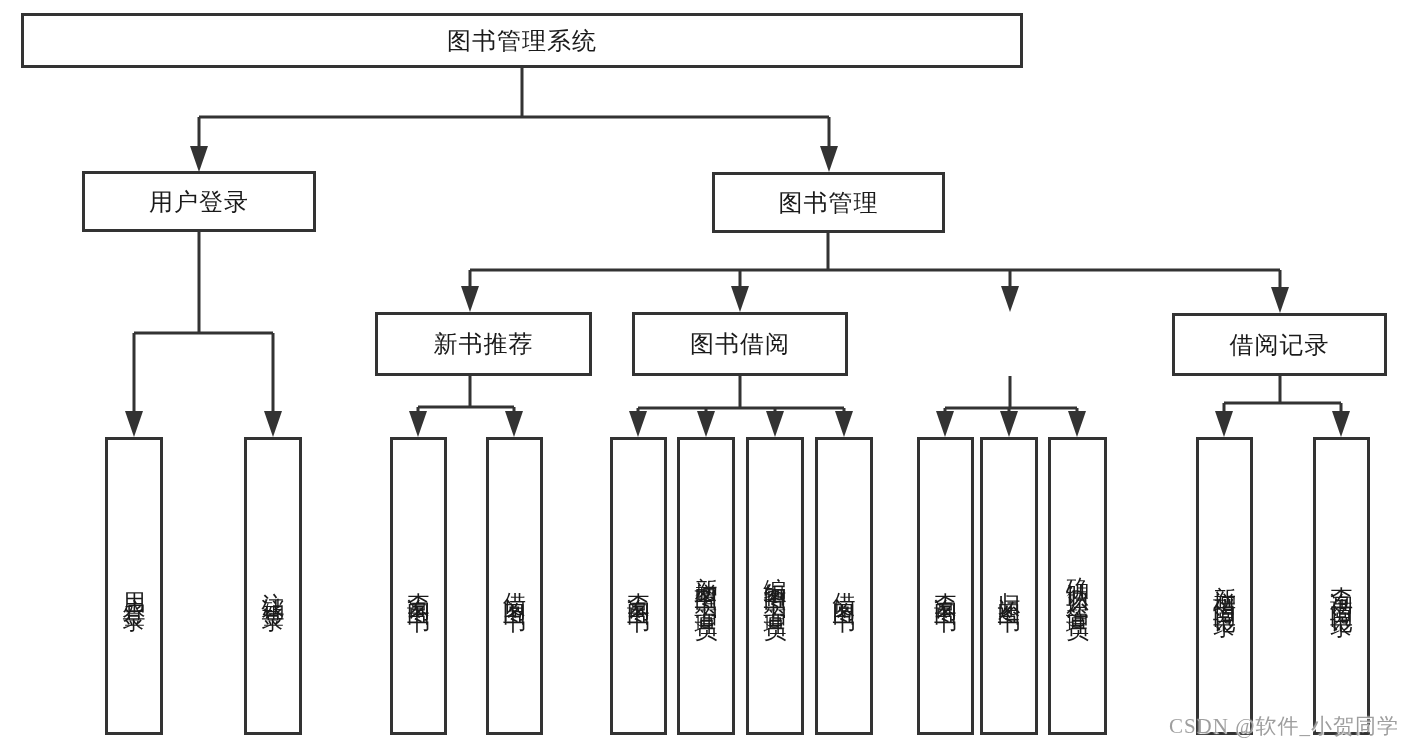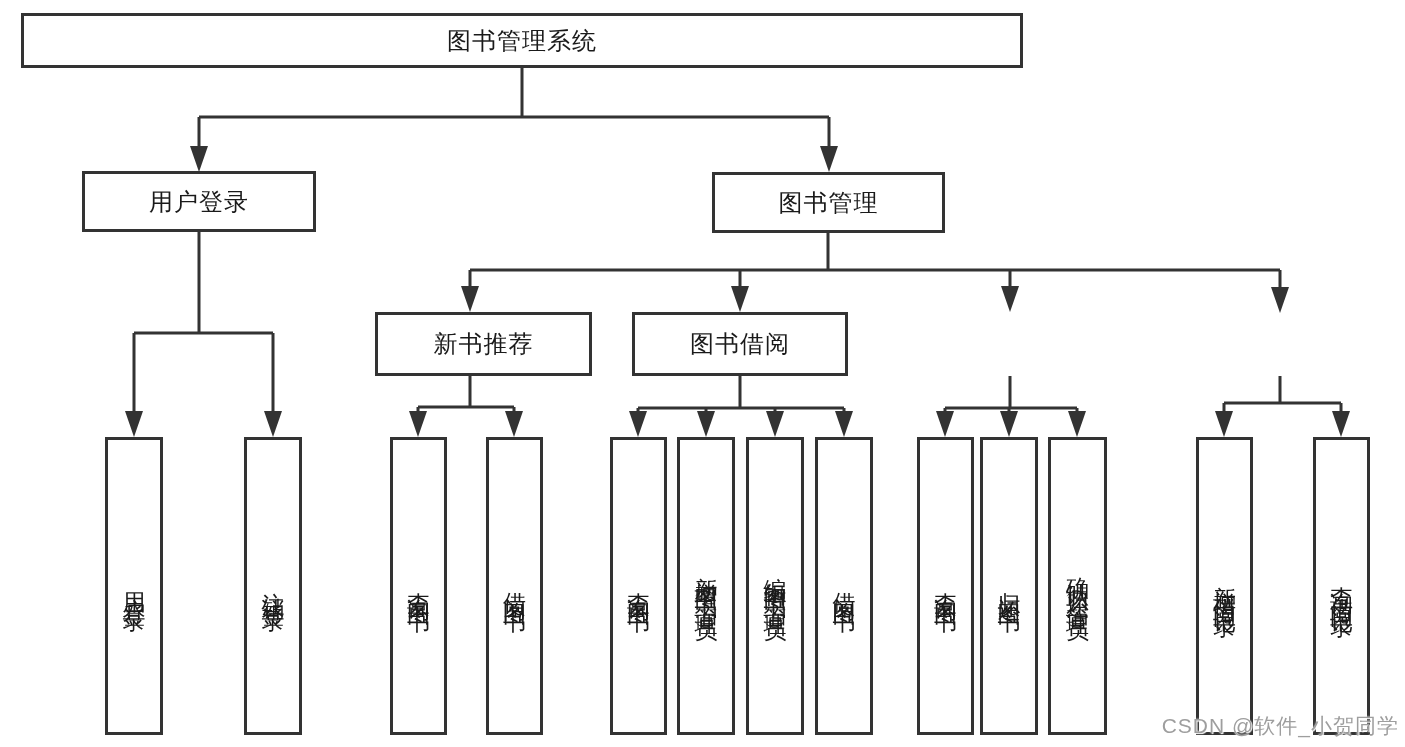--- a/index.html
+++ b/index.html
@@ -1,21 +1,21 @@
 <!DOCTYPE html>
 <html><head>
 <meta charset="utf-8">
 <style>
   html, body { margin: 0; padding: 0; background: #ffffff; }
   #stage {
     position: relative;
     width: 1405px;
     height: 747px;
     background: #ffffff;
-    font-family: Liberation Sans, sans-serif;
+    font-family: Liberation Serif, serif;
     overflow: hidden;
   }
   #wires {
     position: absolute;
     left: 0; top: 0;
     width: 1405px; height: 747px;
     z-index: 0;
   }
   .hbox {
     position: absolute;
@@ -98,20 +98,21 @@
     </g>
   </svg>
 
   <div class="hbox" style="left:21px; top:13px; width:1002px; height:55px;">图书管理系统</div>
 
   <div class="hbox" style="left:82px; top:171px; width:234px; height:61px;">用户登录</div>
   <div class="hbox" style="left:712px; top:172px; width:233px; height:61px;">图书管理</div>
 
   <div class="hbox" style="left:362px; top:312px; width:217px; height:64px;margin-left:13px;">新书推荐</div>
   <div class="hbox" style="left:632px; top:312px; width:216px; height:64px;">图书借阅</div>
+  <div class="hbox" style="left:1172px; top:313px; width:215px; height:63px;">借阅记录</div>
 
   <div class="vbox" style="left:105px; top:437px; width:58px; height:298px;">
     <span>用户登录</span>
   </div>
   <div class="vbox" style="left:244px; top:437px; width:58px; height:298px;">
     <span>注销登录</span>
   </div>
 
   <div class="vbox" style="left:390px; top:437px; width:57px; height:298px;">
     <span>查询图书</span>

